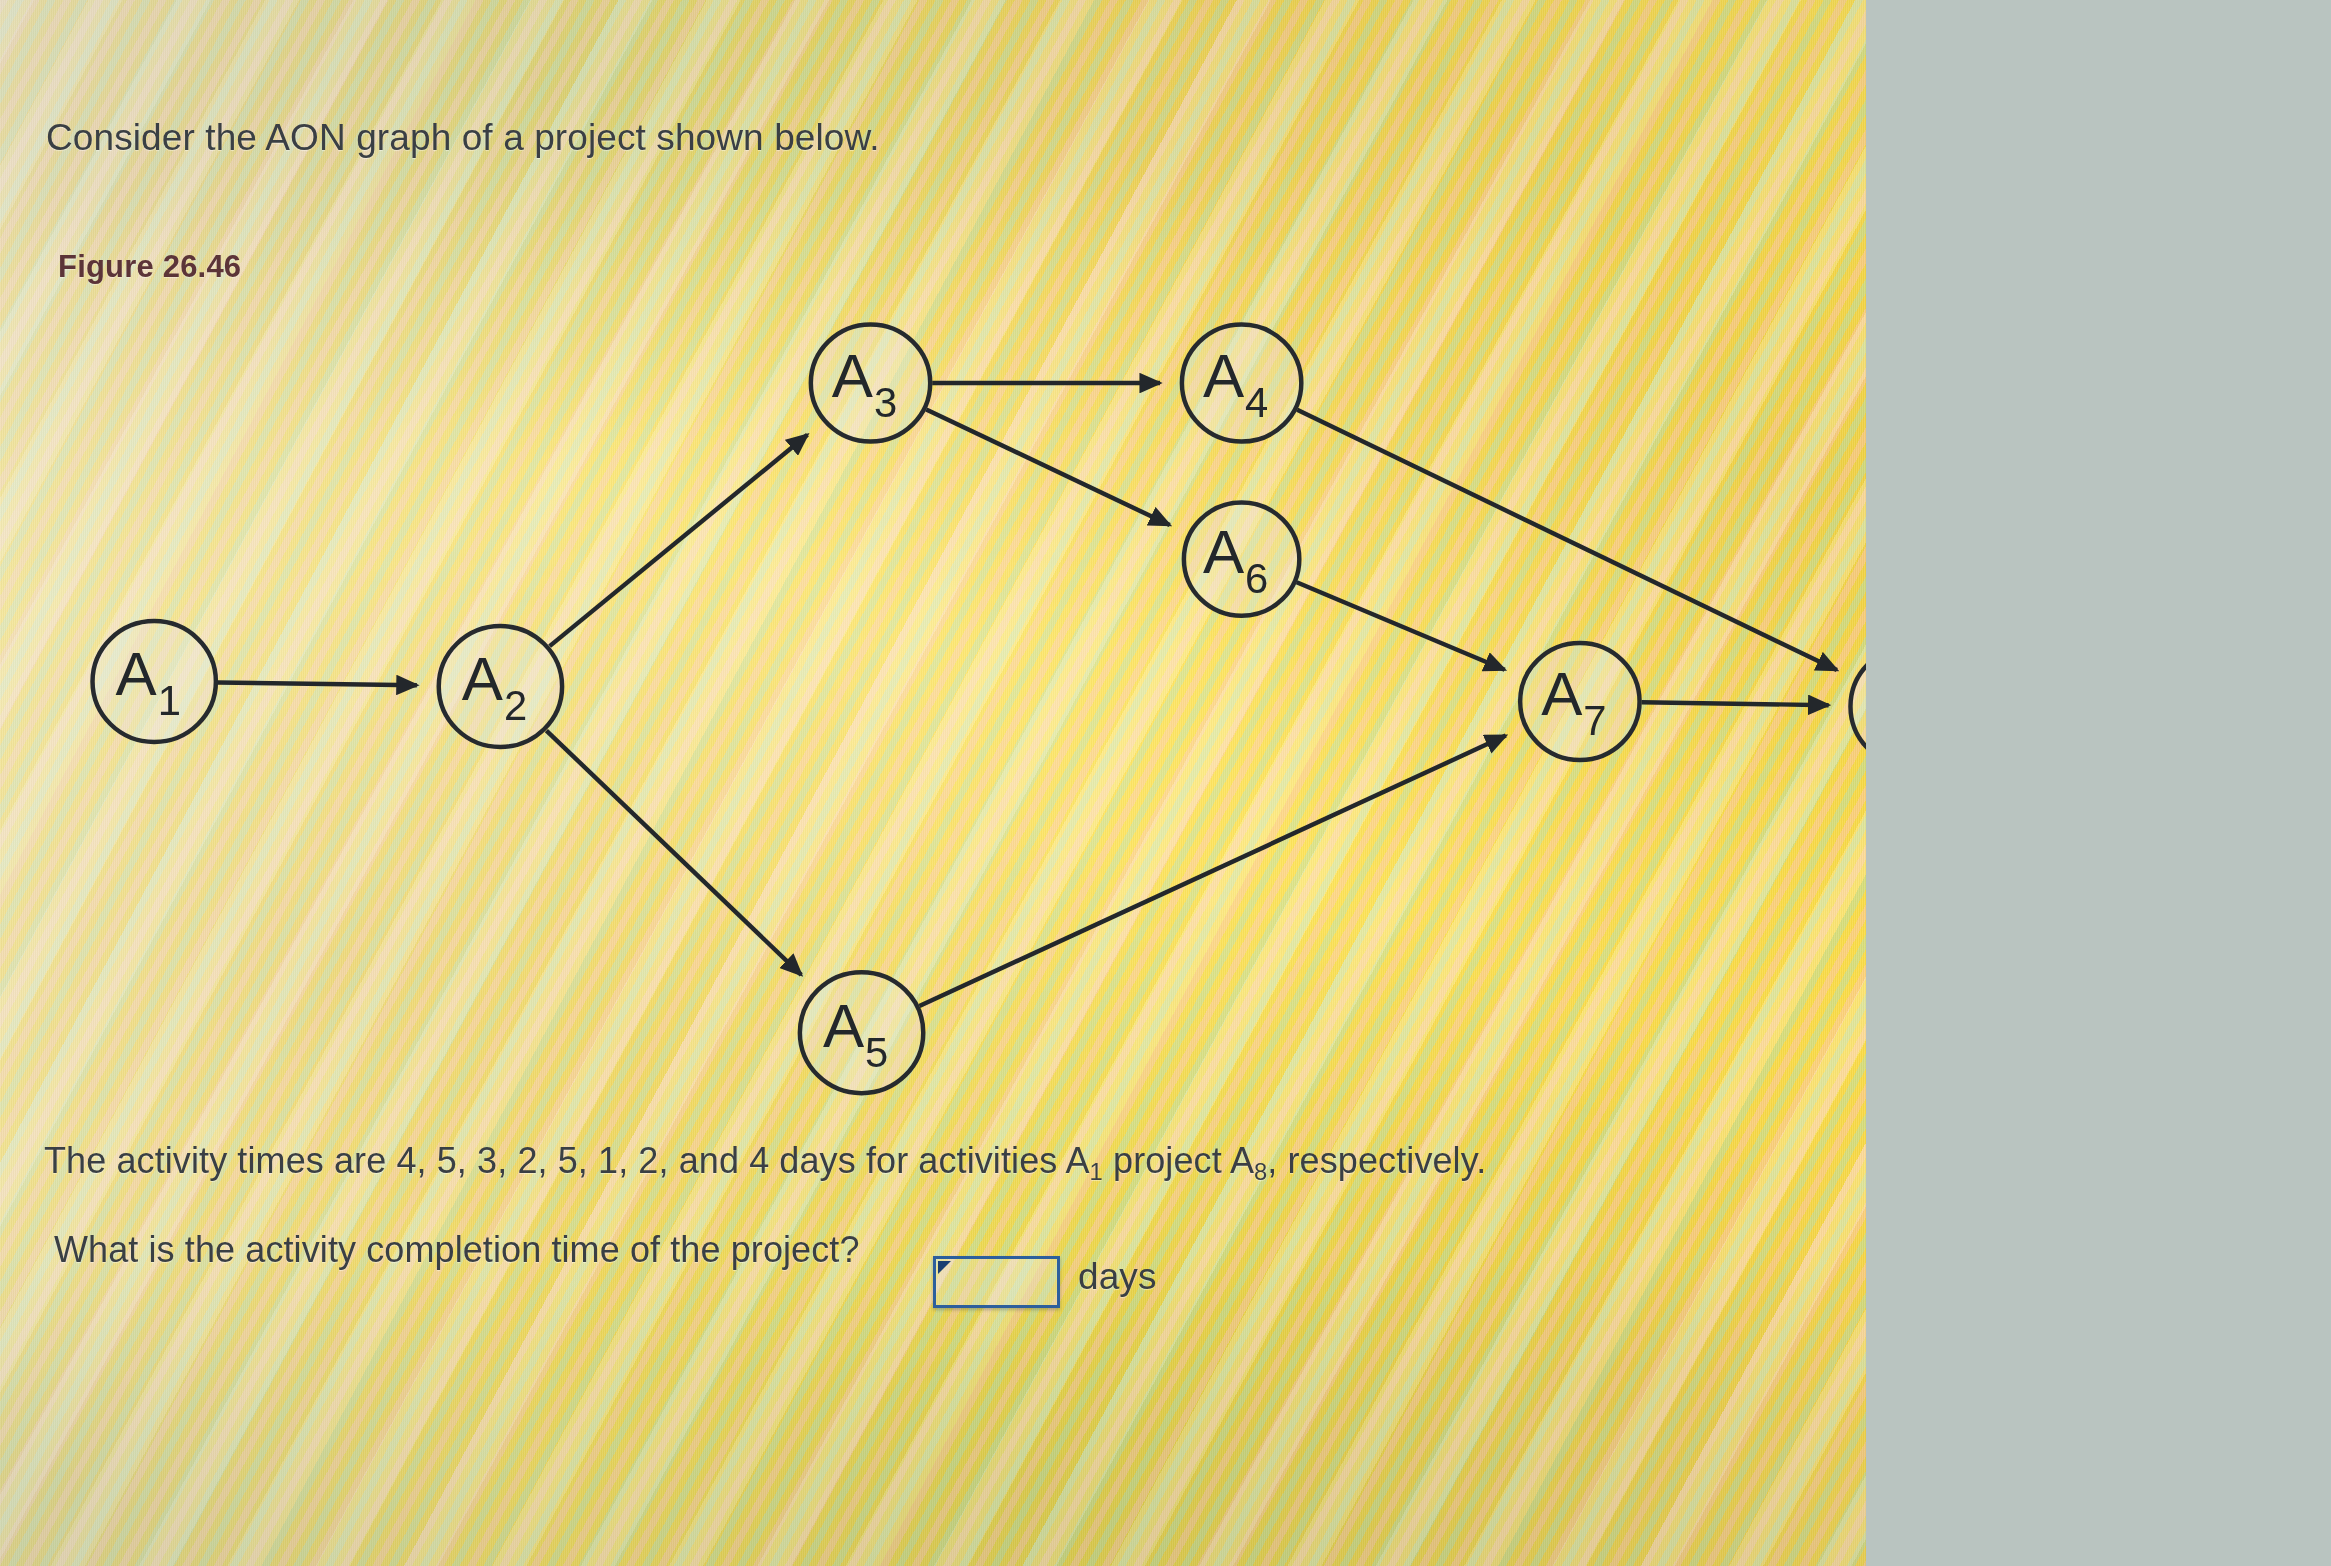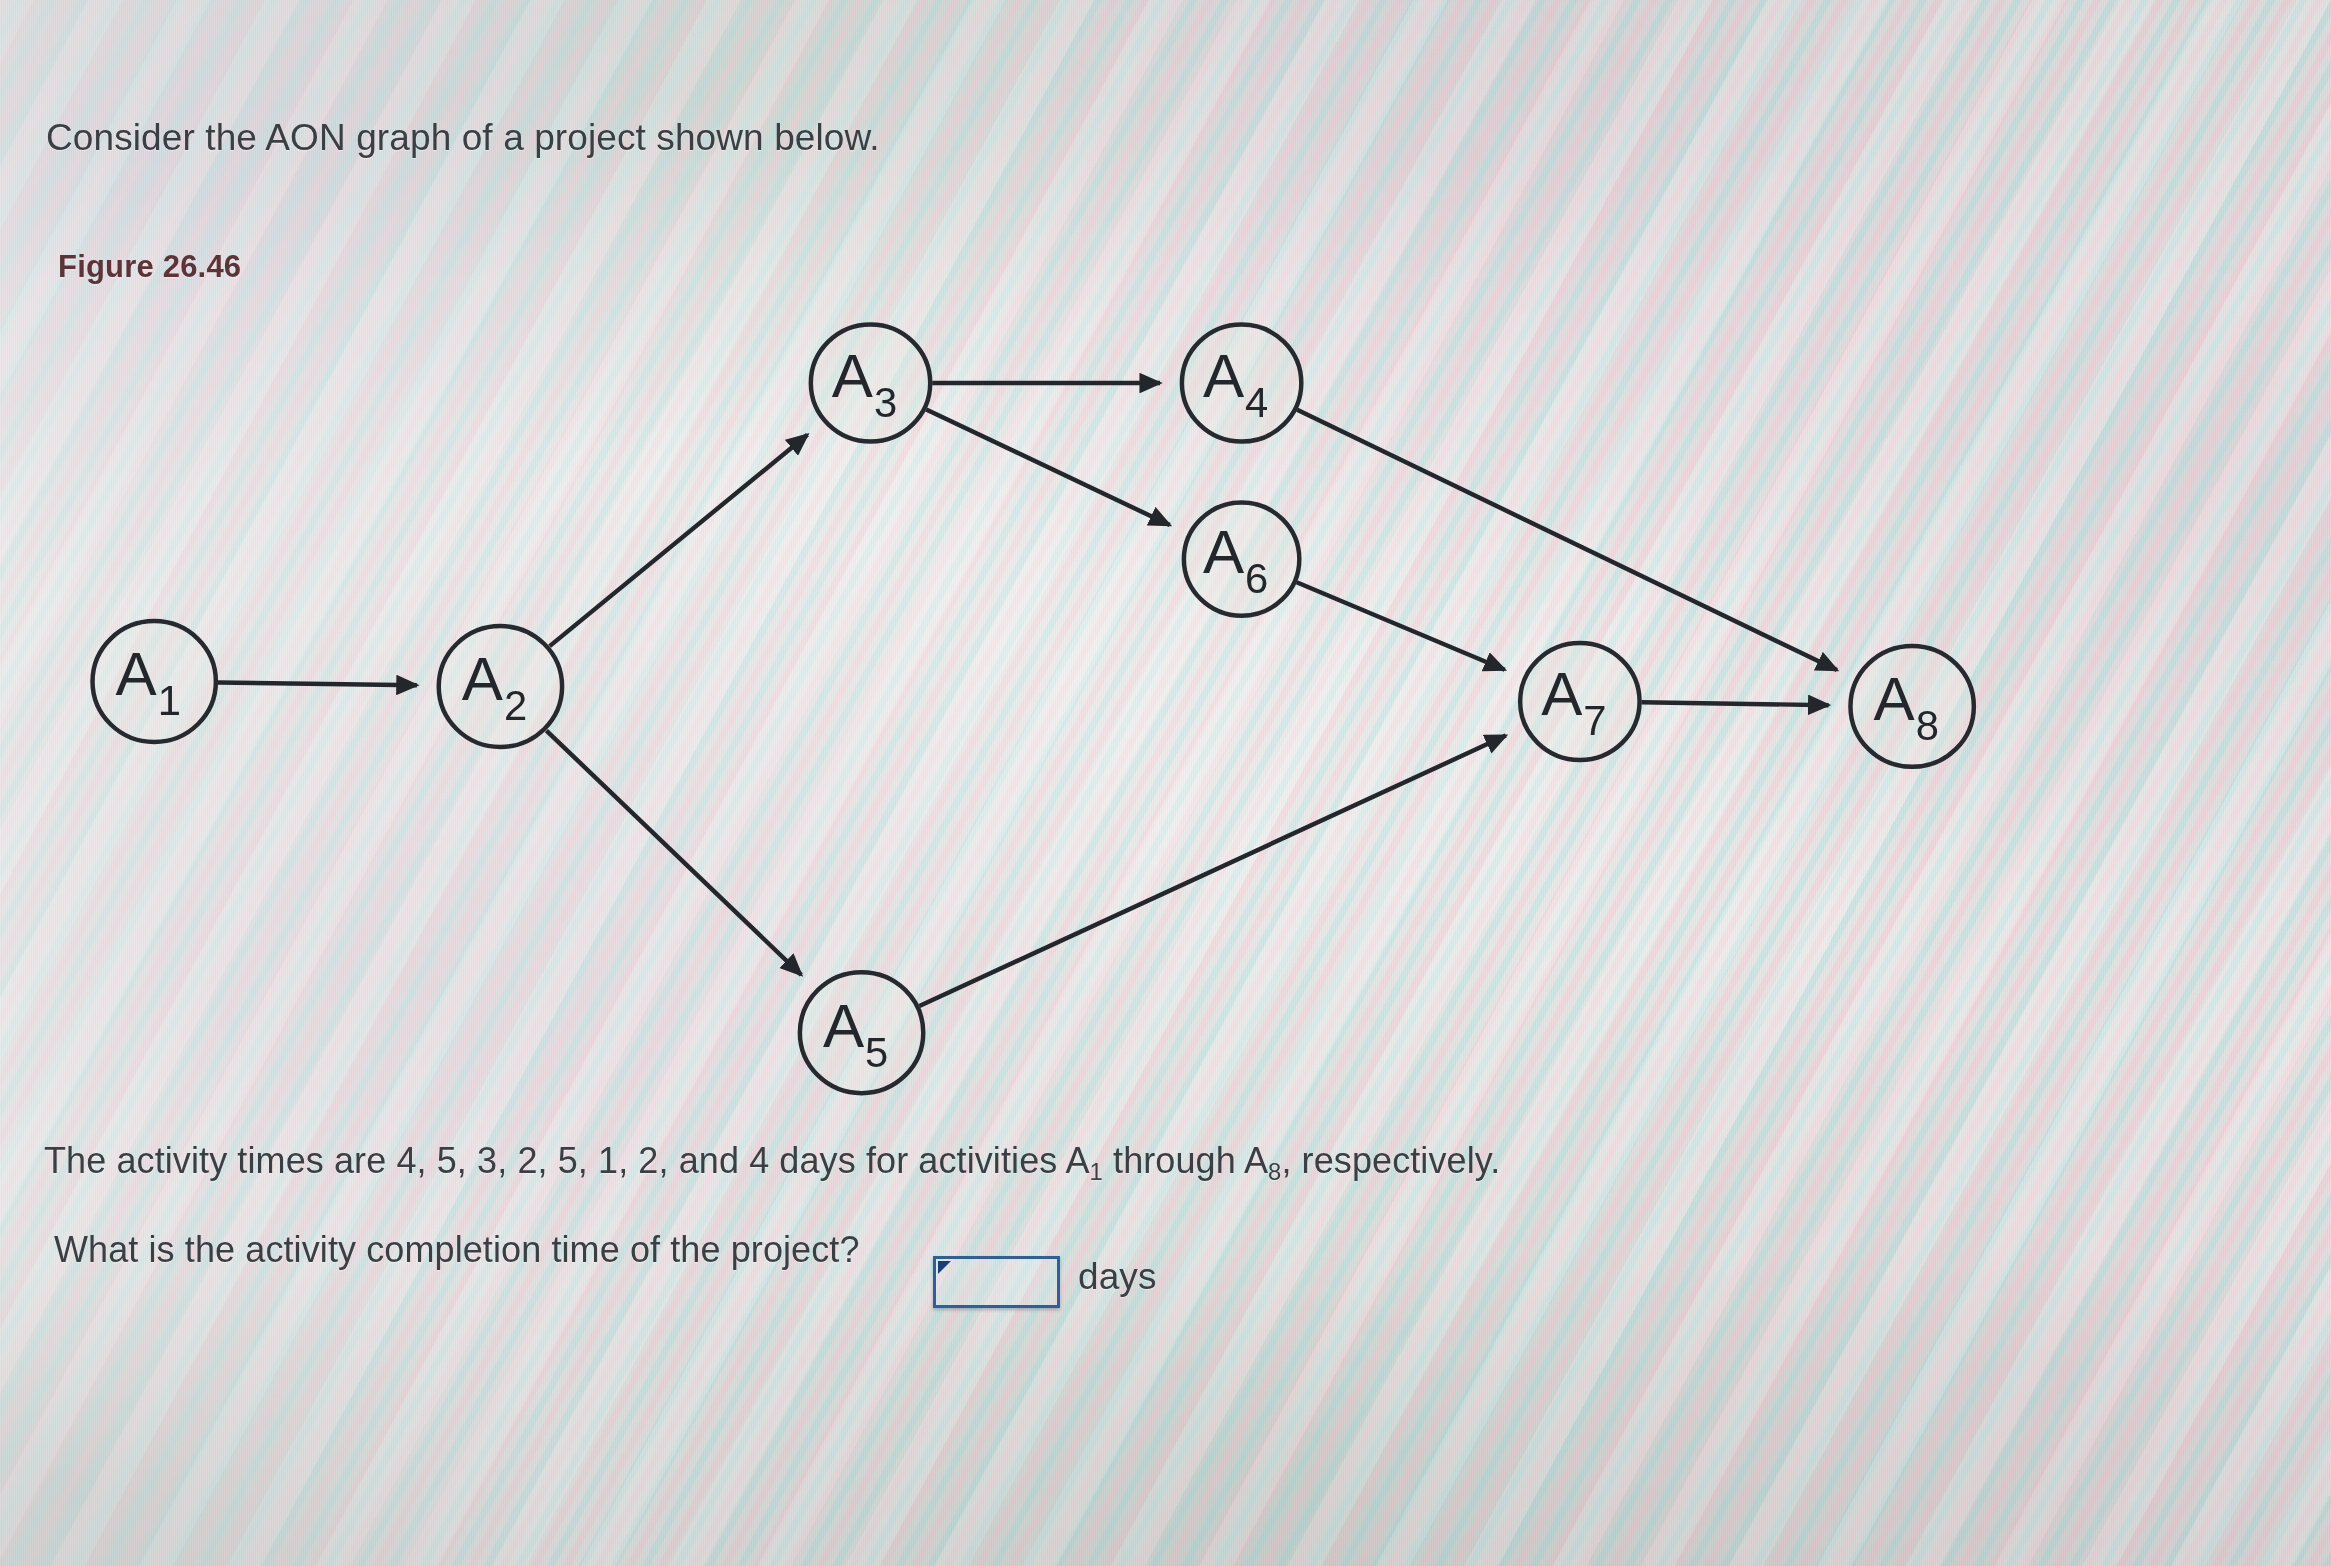--- a/index.html
+++ b/index.html
@@ -3,26 +3,26 @@
 <meta charset="utf-8">
 <title>AON Graph Question</title>
 <style>
   html, body {
     margin: 0;
     padding: 0;
     background: #b9c4c0;
   }
   #screen {
     position: relative;
-    width: 2331px;
+    width: 1866px;
     height: 1566px;
     overflow: hidden;
     font-family: "Liberation Sans", sans-serif;
     
-    background-color: #e5e5e5;
+    background-color: #fde047;
   }
 
   
   .layer {
     position: absolute;
     inset: 0;
     pointer-events: none;
   }
   
   #blotches {
@@ -233,21 +233,21 @@
             <ellipse cx="1588" cy="705" rx="60" ry="58.8" class="node-circle"></ellipse>
             <text x="1582" y="719" class="node-label">A<tspan class="node-sub" dx="1" dy="20">7</tspan></text>
           </g>
           <g>
             <ellipse cx="1922" cy="710" rx="62" ry="60.76" class="node-circle"></ellipse>
             <text x="1916" y="724" class="node-label">A<tspan class="node-sub" dx="1" dy="20">8</tspan></text>
           </g>
         </g>
     </svg>
 
-    <div class="prompt-line" id="times-line"><span>The activity times are 4, 5, 3, 2, 5, 1, 2, and 4 days for activities A</span><sub>1</sub><span> through A</span><sub>8</sub><span>, respectively.</span></div>
+    <div class="prompt-line" id="times-line"><span>The activity times are 4, 5, 3, 2, 5, 1, 2, and 4 days for activities A</span><sub>1</sub><span> project A</span><sub>8</sub><span>, respectively.</span></div>
 
     <div class="prompt-line" id="ask-line">What is the activity completion time of the project?</div>
 
     <div id="answer-box">
       <div id="answer-caret"></div>
     </div>
 
     <div class="prompt-line" id="days-label">days</div>
 
   </div>

